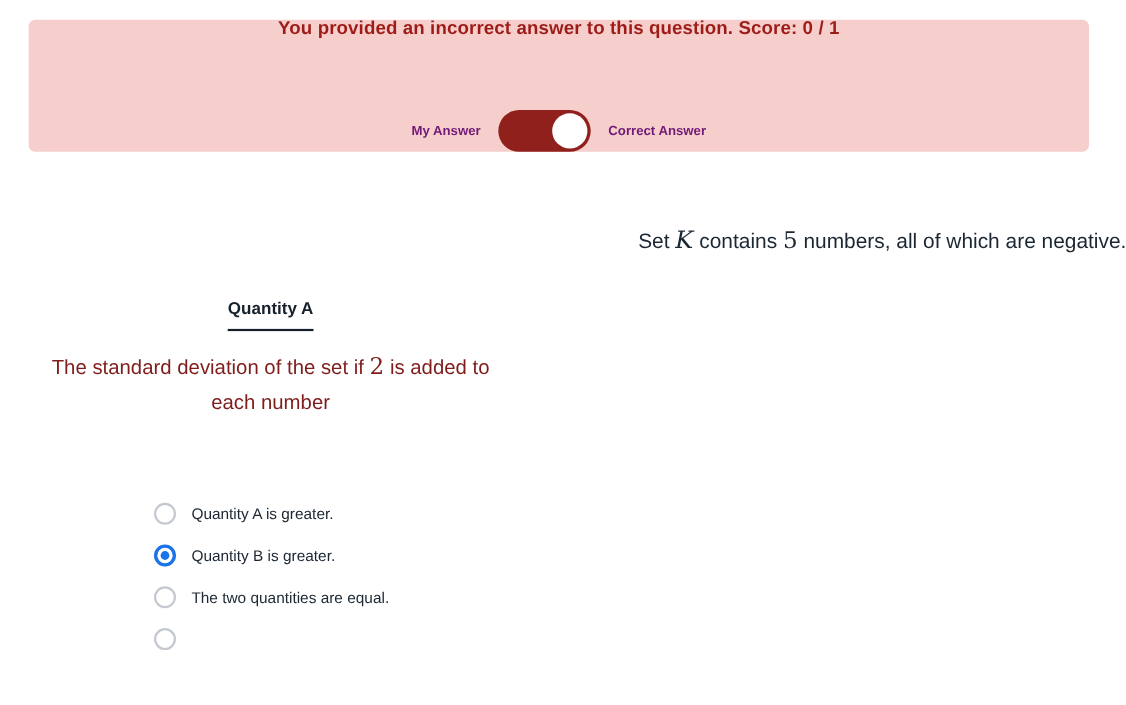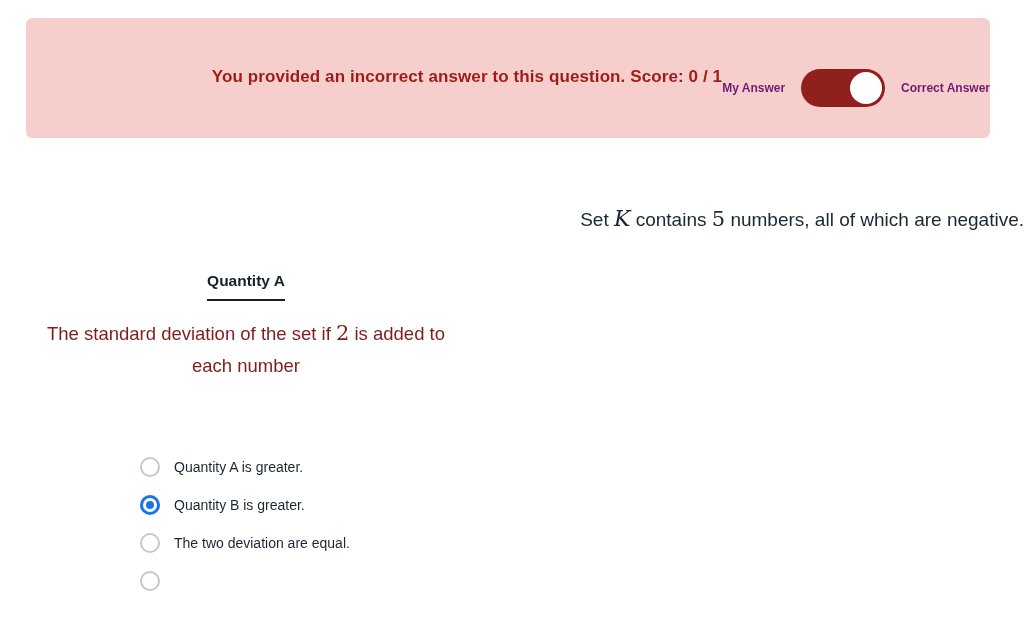--- a/index.html
+++ b/index.html
@@ -25,23 +25,23 @@
   .feedback-banner {
     position: absolute;
     left: 26px;
     top: 18px;
     width: 964px;
     height: 120px;
     background: #f6cfcd;
     border-radius: 6px;
     box-sizing: border-box;
     display: flex;
-    flex-direction: row;
+    flex-direction: column;
     align-items: center;
-    justify-content: flex-end;
+    justify-content: space-between;
   }
   .feedback-text {
     color: #9e1c18;
     font-size: 17px;
     font-weight: bold;
     letter-spacing: .1px;
     margin-top: -2px;
   }
   .toggle-row {
     display: flex;
@@ -205,20 +205,20 @@
     <div class="choice">
       <span class="radio"></span>
       <span class="choice-label">Quantity A is greater.</span>
     </div>
     <div class="choice">
       <span class="radio selected"></span>
       <span class="choice-label">Quantity B is greater.</span>
     </div>
     <div class="choice">
       <span class="radio"></span>
-      <span class="choice-label">The two deviation are equal.</span>
+      <span class="choice-label">The two quantities are equal.</span>
     </div>
     <div class="choice">
       <span class="radio"></span>
     </div>
   </div>
 
 </div>
 
 </body></html>

